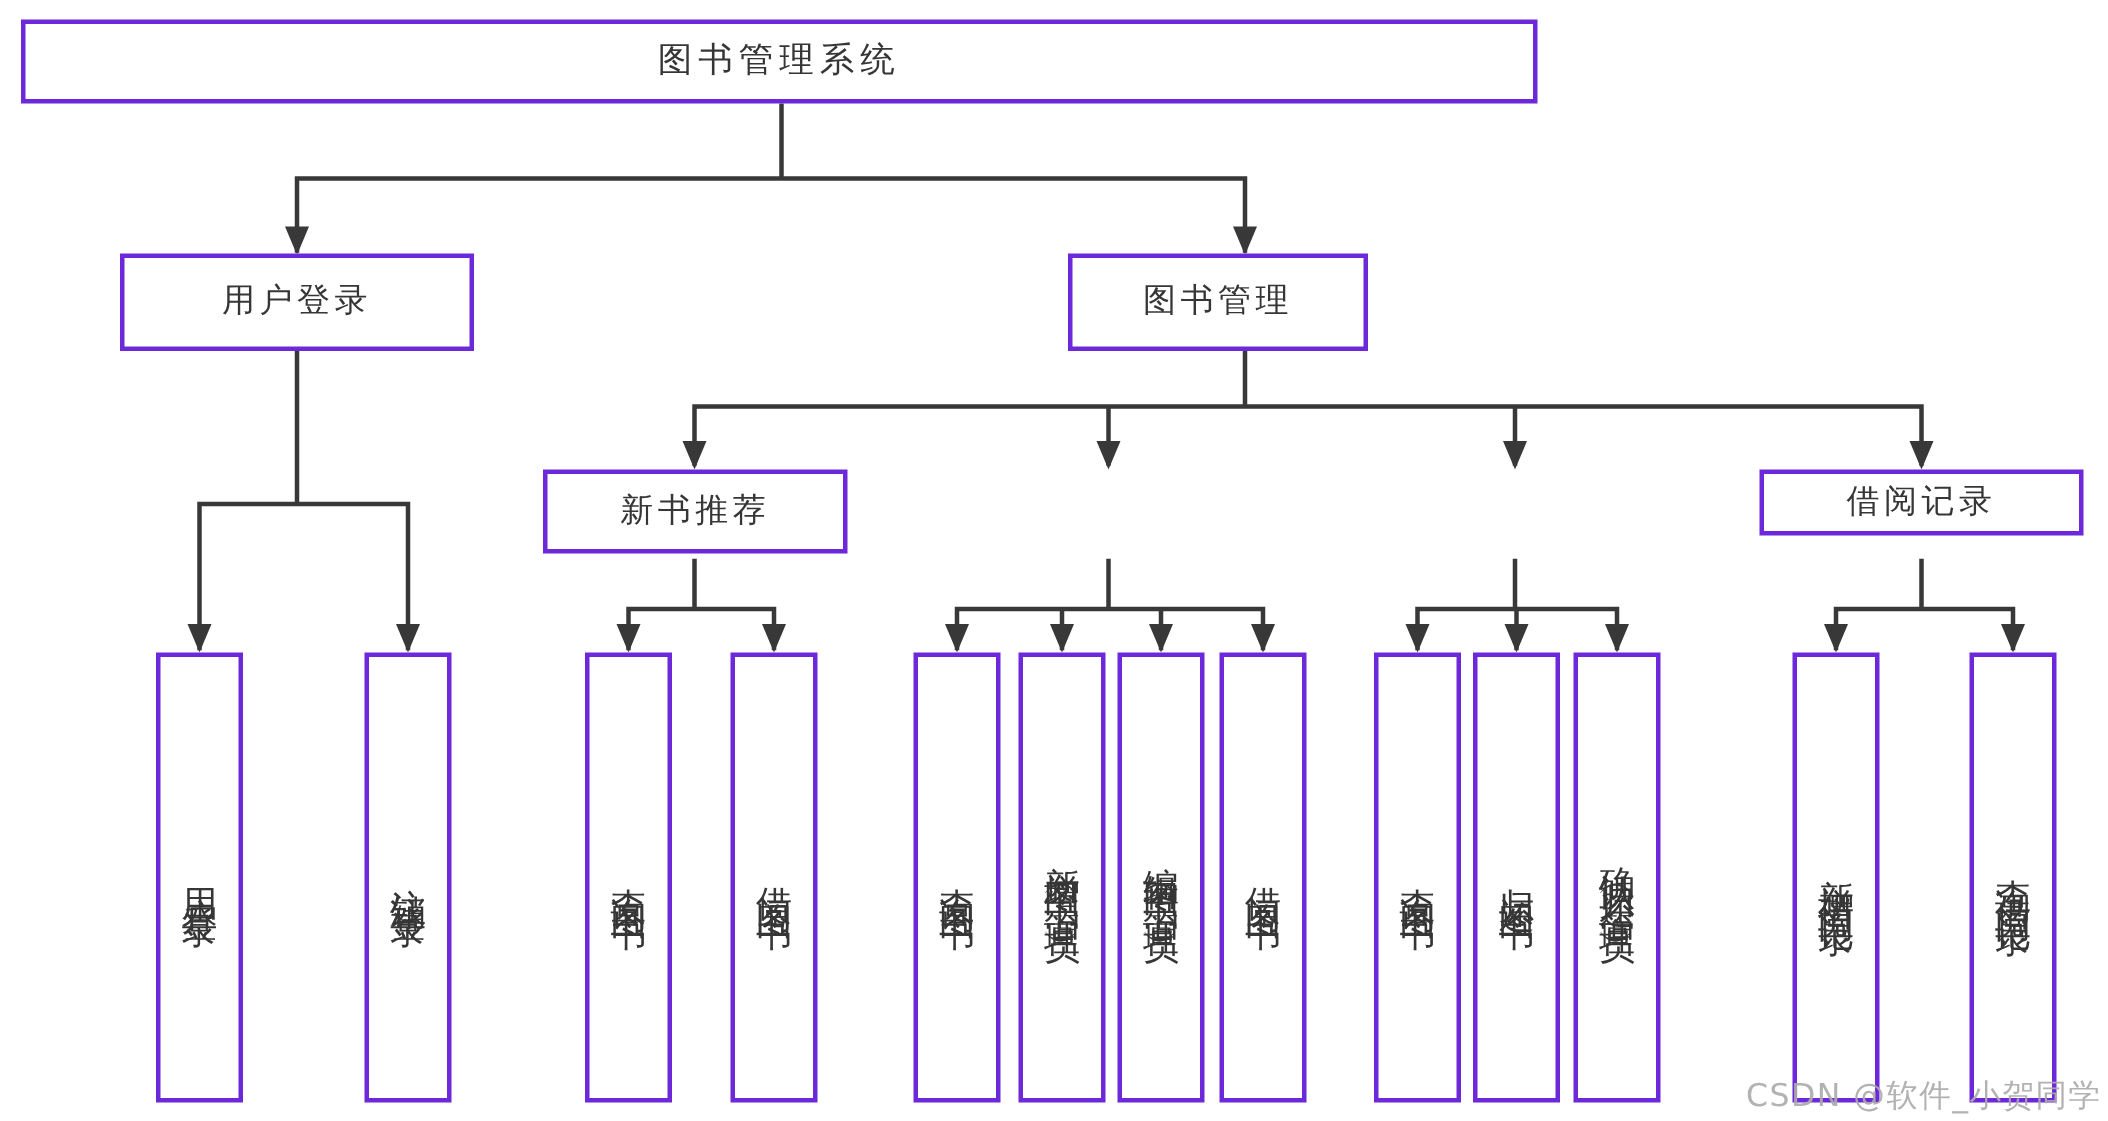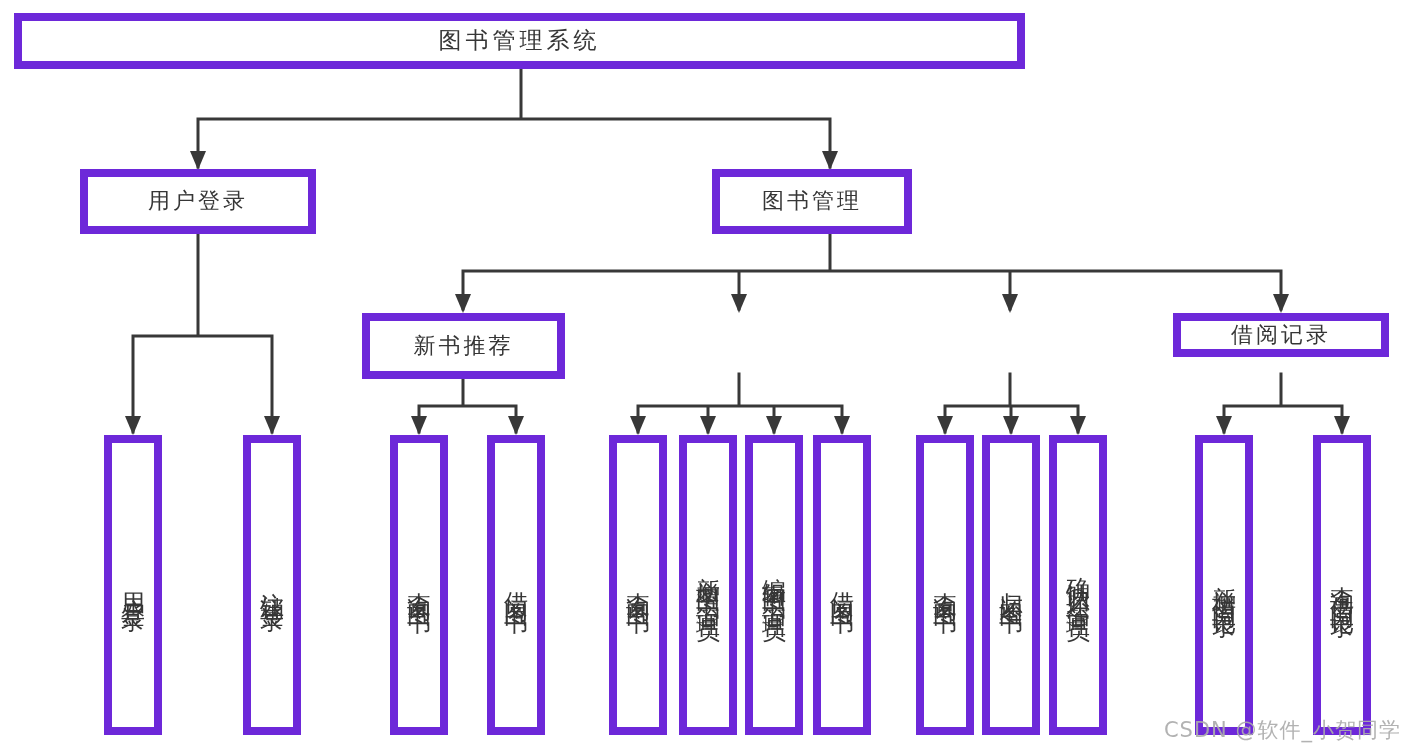--- a/index.html
+++ b/index.html
@@ -5,21 +5,21 @@
   html,body{margin:0;padding:0;background:#fff;}
   .canvas{
     position:relative;width:1405px;height:747px;background:#ffffff;overflow:hidden;
     font-family:"DejaVu Sans","Liberation Sans",sans-serif;color:#363636;
   }
   .wires{position:absolute;left:0;top:0;z-index:1;}
   .wire{fill:none;stroke:#383838;stroke-width:3;stroke-linecap:square;}
   .arrow{fill:#383838;stroke:none;}
   .box{
     position:absolute;z-index:2;box-sizing:border-box;
-    border:8px solid #6d28d9;background:#ffffff;
+    border:3px solid #6d28d9;background:#ffffff;
     display:flex;align-items:center;justify-content:center;
   }
   .hbox span{font-size:22px;letter-spacing:3px;line-height:1.2;white-space:nowrap;}
   .root  span{font-size:23px;letter-spacing:4px;}
   .vbox span{
     writing-mode:vertical-rl;text-orientation:mixed;
     font-size:24px;letter-spacing:6px;line-height:1;white-space:nowrap;
   }
   .watermark{
     position:absolute;right:4px;bottom:3px;z-index:5;
@@ -65,21 +65,21 @@
     <span>图书管理系统</span>
   </div>
 
   <div class="box hbox" style="left:80px;top:169px;width:236px;height:65px;">
     <span>用户登录</span>
   </div>
   <div class="box hbox" style="left:712px;top:169px;width:200px;height:65px;">
     <span>图书管理</span>
   </div>
 
-  <div class="box hbox" style="left:362px;top:313px;width:203px;height:66px;">
+  <div class="box hbox" style="left:362px;top:313px;width:203px;height:56px;">
     <span>新书推荐</span>
   </div>
   <div class="box hbox" style="left:1173px;top:313px;width:216px;height:44px;">
     <span>借阅记录</span>
   </div>
 
   <div class="box vbox" style="left:104px;top:435px;width:58px;height:300px;">
     <span>用户登录</span>
   </div>
   <div class="box vbox" style="left:243px;top:435px;width:58px;height:300px;">

